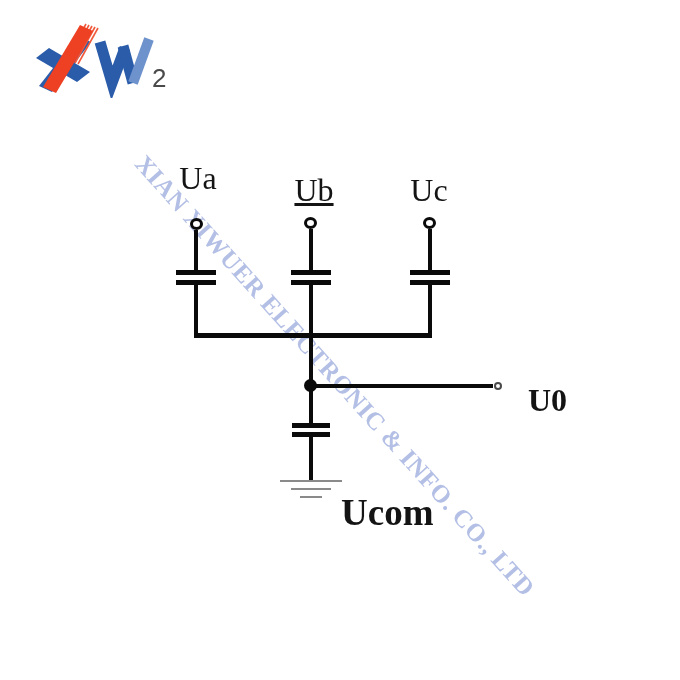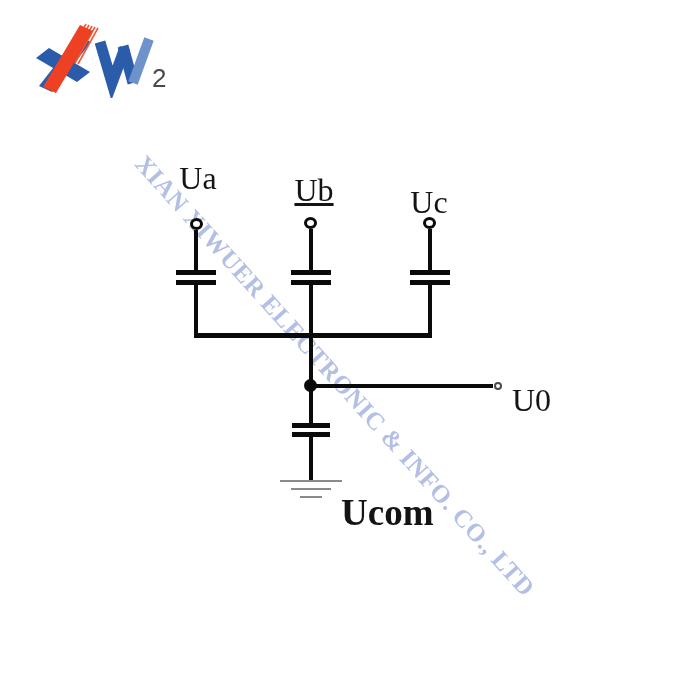--- a/index.html
+++ b/index.html
@@ -68,21 +68,21 @@
       <path d="M72,22 L84,63 L97,28" stroke="#2a5caa" stroke-width="11"></path>
       <path d="M95,26 L105,63" stroke="#2a5caa" stroke-width="11"></path>
       <path d="M105,63 L121,19" stroke="#6e92cc" stroke-width="10"></path>
     </g>
 
     <text x="124" y="67" font-size="26" fill="#4a4a4a">2</text>
   </svg>
 
   <span class="lbl centered" style="left:198px;top:162px;">Ua</span>
   <span class="lbl centered" style="left:314px;top:174px;text-decoration:underline;">Ub</span>
-  <span class="lbl centered" style="left:429px;top:186px;text-align:center;">Uc</span>
+  <span class="lbl centered" style="left:429px;top:174px;text-align:center;">Uc</span>
 
   <div class="ring" style="left:190px;top:218px;"></div>
   <div class="ring" style="left:304px;top:217px;"></div>
   <div class="ring" style="left:423px;top:217px;"></div>
 
   <div class="wire" style="left:194px;top:230px;width:4px;height:40px;"></div>
   <div class="plate" style="left:176px;top:270px;width:40px;"></div>
   <div class="plate" style="left:176px;top:280px;width:40px;"></div>
   <div class="wire" style="left:194px;top:285px;width:4px;height:53px;"></div>
 
@@ -96,21 +96,21 @@
   <div class="plate" style="left:410px;top:280px;width:40px;"></div>
   <div class="wire" style="left:428px;top:285px;width:4px;height:53px;"></div>
 
   <div class="wire" style="left:194px;top:333px;width:238px;height:5px;"></div>
 
   <div class="wire" style="left:309px;top:338px;width:4px;height:85px;"></div>
   <div class="dot" style="left:304px;top:379px;"></div>
 
   <div class="wire" style="left:311px;top:384px;width:182px;height:4px;"></div>
   <div class="out-ring" style="left:494px;top:382px;"></div>
-  <span class="lbl" style="left:512px;top:384px;">U0</span>
+  <span class="lbl" style="left:528px;top:384px;font-weight:bold;">U0</span>
 
   <div class="plate" style="left:292px;top:423px;width:38px;"></div>
   <div class="plate" style="left:292px;top:432px;width:38px;"></div>
   <div class="wire" style="left:309px;top:437px;width:4px;height:44px;"></div>
 
   <div class="gnd" style="left:280px;top:480px;width:62px;"></div>
   <div class="gnd" style="left:291px;top:488px;width:40px;"></div>
   <div class="gnd" style="left:300px;top:496px;width:22px;"></div>
 
   <span class="lbl bold" style="left:341px;top:494px;">Ucom</span>

